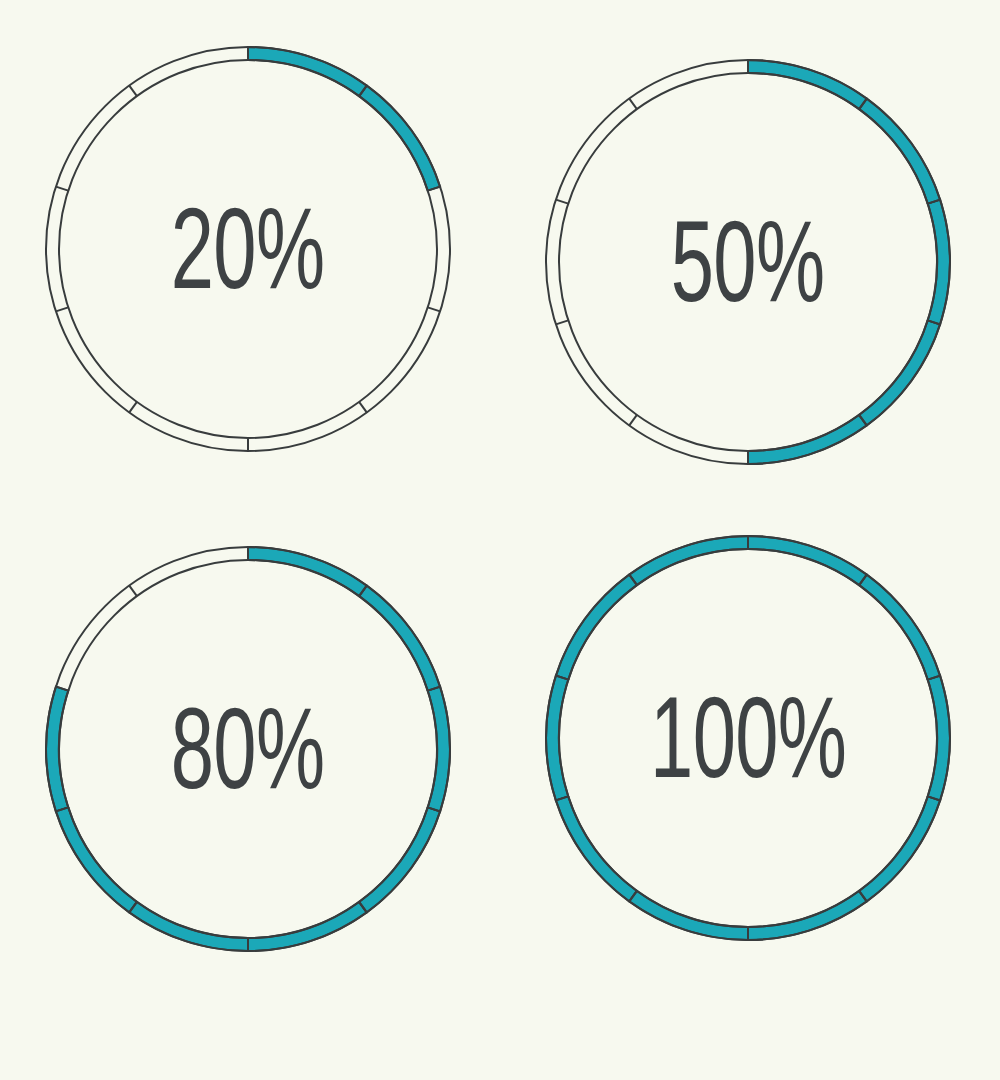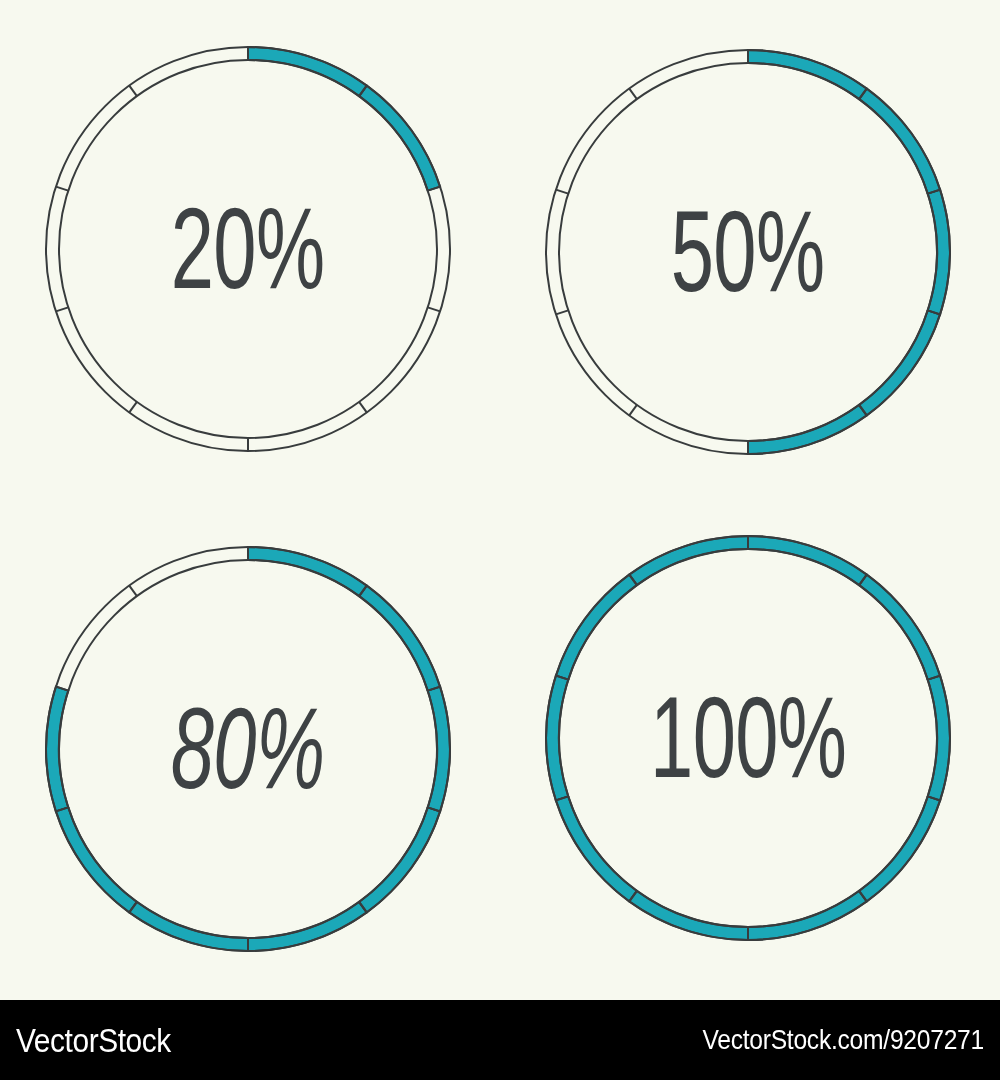--- a/index.html
+++ b/index.html
@@ -31,22 +31,22 @@
     width: 1000px;
     height: 1000px;
   }
 
   .gauge {
     position: absolute;
     width: 420px;
     height: 420px;
   }
   .gauge-0 { left: 38px;  top: 39px;  }
-  .gauge-1 { left: 538px; top: 42px;  }
-  .gauge-2 { left: 38px;  top: 539px; font-style: italic; }
+  .gauge-1 { left: 538px; top: 52px;  }
+  .gauge-2 { left: 38px;  top: 539px; }
   .gauge-3 { left: 538px; top: 528px; }
 
   .gauge svg {
     display: block;
     width: 420px;
     height: 420px;
     overflow: visible;
   }
 
   .gauge-label {
@@ -215,18 +215,14 @@
           <line x1="17.89" y1="147.58" x2="30.25" y2="151.60" stroke="#383c3d" stroke-width="2"></line>
           <line x1="91.27" y1="46.58" x2="98.91" y2="57.10" stroke="#383c3d" stroke-width="2"></line>
         </svg>
       <div class="gauge-label">
         <span>100%</span>
       </div>
     </div>
 
   </div>
 
-  <div id="footer-bar">
-    <div id="footer-brand">VectorStock</div>
-    <div id="footer-url">VectorStock.com/9207271</div>
-  </div>
 
 </div>
 
 </body></html>

